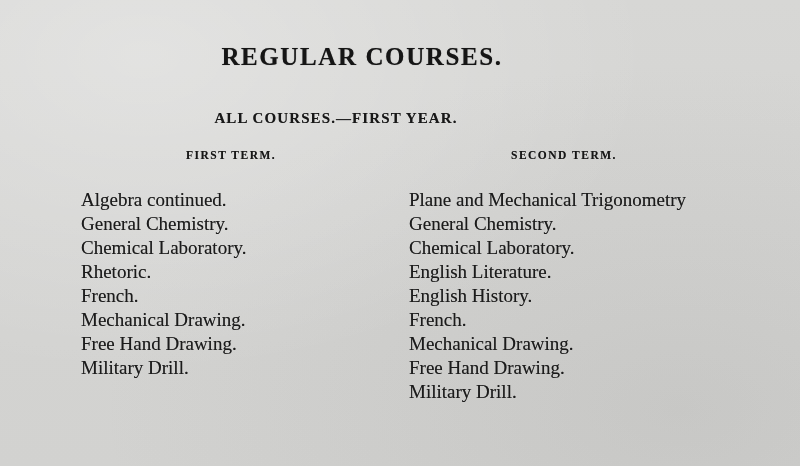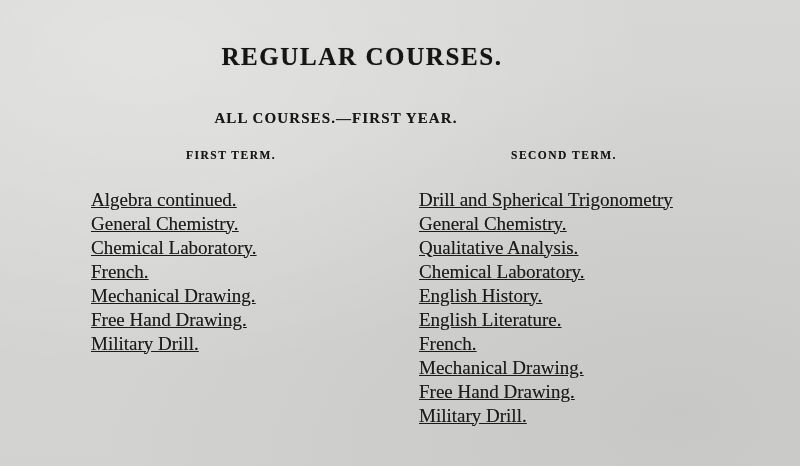--- a/index.html
+++ b/index.html
@@ -76,23 +76,22 @@
     line-height: 1;
     color: #161616;
     margin: 0 0 26px 0;
     text-shadow: 0 0 0.5px rgba(30,30,30,0.5);
   }
   .column.first  .column-header { padding-left: 111px; }
   .column.second .column-header { padding-left: 108px; }
 
   .course-list {
     list-style: none;
-    margin: 16px;
+    margin: 6px;
     padding: 0;
-    text-decoration: underline;
   }
   .course-item {
     font-size: 19px;
     line-height: 24px;
     white-space: nowrap;
     color: #1b1b1b;
     text-shadow: 0 0 0.55px rgba(35,35,35,0.5);
   }
 </style>
 </head>
@@ -105,36 +104,36 @@
   <h2 class="section-subtitle">ALL COURSES.—FIRST YEAR.</h2>
 
   <div class="columns">
 
     <div class="column first">
       <div class="column-header">FIRST TERM.</div>
       <ul class="course-list">
         <li class="course-item">Algebra continued.</li>
         <li class="course-item">General Chemistry.</li>
         <li class="course-item">Chemical Laboratory.</li>
+        <li class="course-item">Rhetoric.</li>
         <li class="course-item">French.</li>
         <li class="course-item">Mechanical Drawing.</li>
         <li class="course-item">Free Hand Drawing.</li>
         <li class="course-item">Military Drill.</li>
       </ul>
     </div>
 
     <div class="column second">
       <div class="column-header">SECOND TERM.</div>
       <ul class="course-list">
-        <li class="course-item">Drill and Spherical Trigonometry</li>
+        <li class="course-item">Plane and Mechanical Trigonometry</li>
         <li class="course-item">General Chemistry.</li>
-        <li class="course-item">Qualitative Analysis.</li>
         <li class="course-item">Chemical Laboratory.</li>
+        <li class="course-item">English Literature.</li>
         <li class="course-item">English History.</li>
-        <li class="course-item">English Literature.</li>
         <li class="course-item">French.</li>
         <li class="course-item">Mechanical Drawing.</li>
         <li class="course-item">Free Hand Drawing.</li>
         <li class="course-item">Military Drill.</li>
       </ul>
     </div>
 
   </div>
 </div>
 

